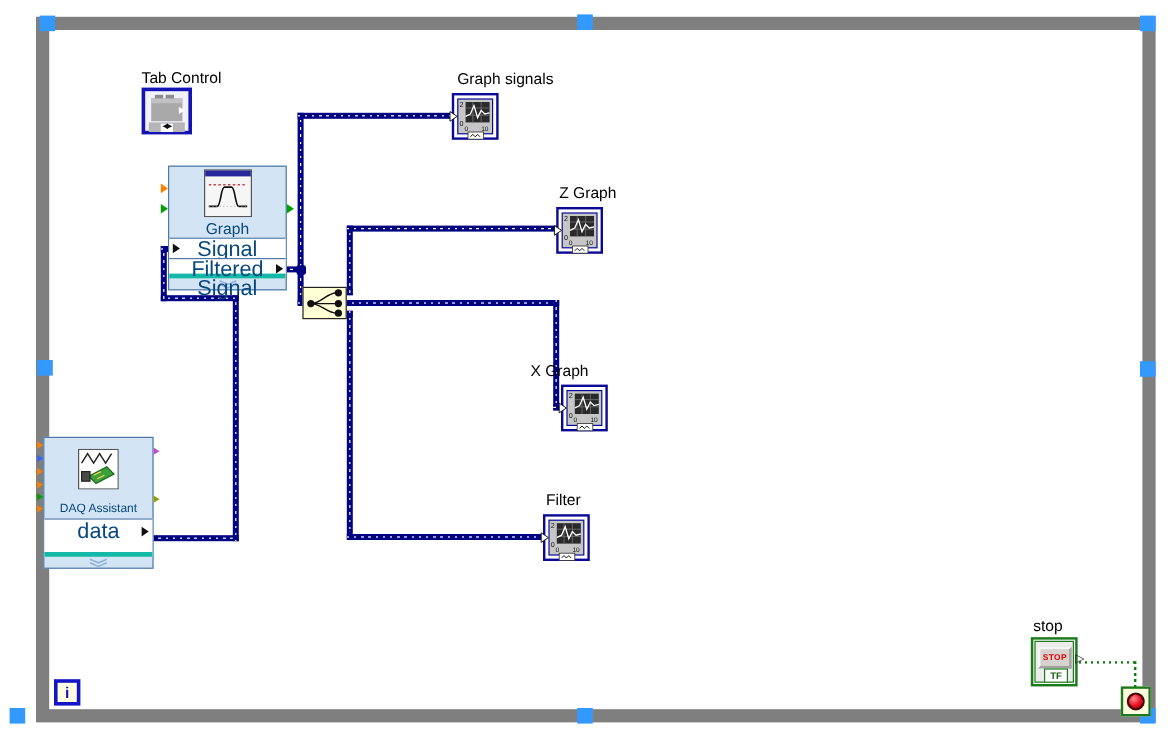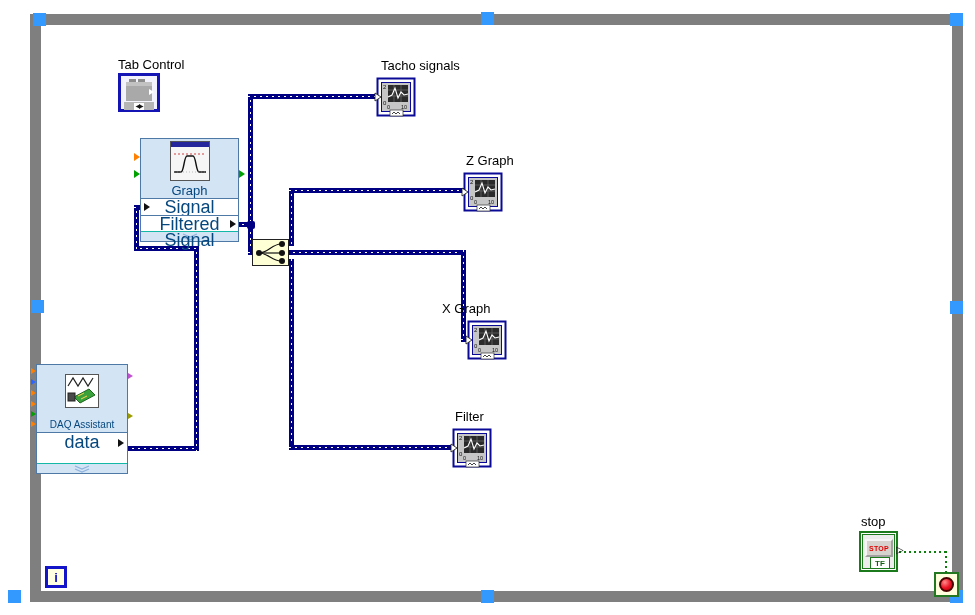--- a/index.html
+++ b/index.html
@@ -32,21 +32,21 @@
   .junction{position:absolute;width:8px;height:8px;background:#000082;border-radius:2px;}
   .bh{position:absolute;height:2px;background:repeating-linear-gradient(90deg,#0e7e0e 0 2px,transparent 2px 5px);}
   .bv{position:absolute;width:2px;background:repeating-linear-gradient(180deg,#0e7e0e 0 2px,transparent 2px 5px);}
 
   
   .xvi{position:absolute;box-sizing:border-box;border:1px solid #4e79a7;background:#d3e4f5;color:#06477e;}
   .xvi .icon-area{display:flex;align-items:center;justify-content:center;}
   .xvi .title{text-align:center;font-size:13px;line-height:15px;}
   .xvi .iorow{position:relative;background:#ffffff;border-top:1px solid #4e79a7;
               text-align:center;font-size:18px;box-sizing:border-box;}
-  .xvi .iorow.last{border-bottom:1px solid #14b8a6;}
+  .xvi .iorow.last{border-bottom:4px solid #14b8a6;}
   .chev{display:flex;align-items:center;justify-content:center;height:9px;}
   .tri{position:absolute;width:0;height:0;border-top:4px solid transparent;border-bottom:4px solid transparent;}
   .tri-s{position:absolute;width:0;height:0;border-top:3px solid transparent;border-bottom:3px solid transparent;}
 
   
   .term-icon{position:absolute;}
   .tab-term{position:absolute;left:118px;top:73px;width:42px;height:39px;box-sizing:border-box;
             border:3px solid #1414b4;background:#f2f2fc;}
   .tab-body{position:absolute;left:5px;top:6px;width:26px;height:19px;background:#a9a9a9;}
   .tab-body .tab1,.tab-body .tab2{position:absolute;top:-3px;width:7px;height:4px;background:#8c8c8c;}
@@ -196,21 +196,21 @@
       <path d="M6,13 C15,13 19,4 28,4" fill="none" stroke="#111" stroke-width="1.2"></path>
       <path d="M6,13 H28" fill="none" stroke="#111" stroke-width="1.2"></path>
       <path d="M6,13 C15,13 19,21 28,21" fill="none" stroke="#111" stroke-width="1.2"></path>
       <circle cx="6" cy="13" r="3" fill="#111"></circle>
       <circle cx="29" cy="4" r="3" fill="#111"></circle>
       <circle cx="29" cy="13" r="3" fill="#111"></circle>
       <circle cx="29" cy="21" r="3" fill="#111"></circle>
     </svg>
   </div>
 
-  <div class="lbl" style="left:381px;top:58px">Tacho signals</div>
+  <div class="lbl" style="left:381px;top:58px">Graph signals</div>
   <svg class="term-icon" style="left:374px;top:77px" width="42" height="40">
     <g>
       <rect x="3.5" y="1.5" width="37" height="37" fill="#fff" stroke="#0a0a96" stroke-width="2"></rect>
       <rect x="7.5" y="5.5" width="29" height="29" fill="#c6c6c6" stroke="#0a0a96" stroke-width="1"></rect>
       <text x="9" y="12" font-size="6" fill="#111">2</text>
       <text x="9" y="28" font-size="6" fill="#111">0</text>
       <rect x="14" y="8" width="20" height="17" fill="#2a2a2a"></rect>
       <path d="M14,13 H34 M14,19 H34 M20,8 V25 M27,8 V25" stroke="#6f6f6f" stroke-width="0.7"></path>
       <path d="M14,20 L18,18 L21,11 L24,21 L27,15 L30,18 L34,17" fill="none" stroke="#fff" stroke-width="1.1"></path>
       <text x="13" y="32" font-size="5.5" fill="#111">0</text>

